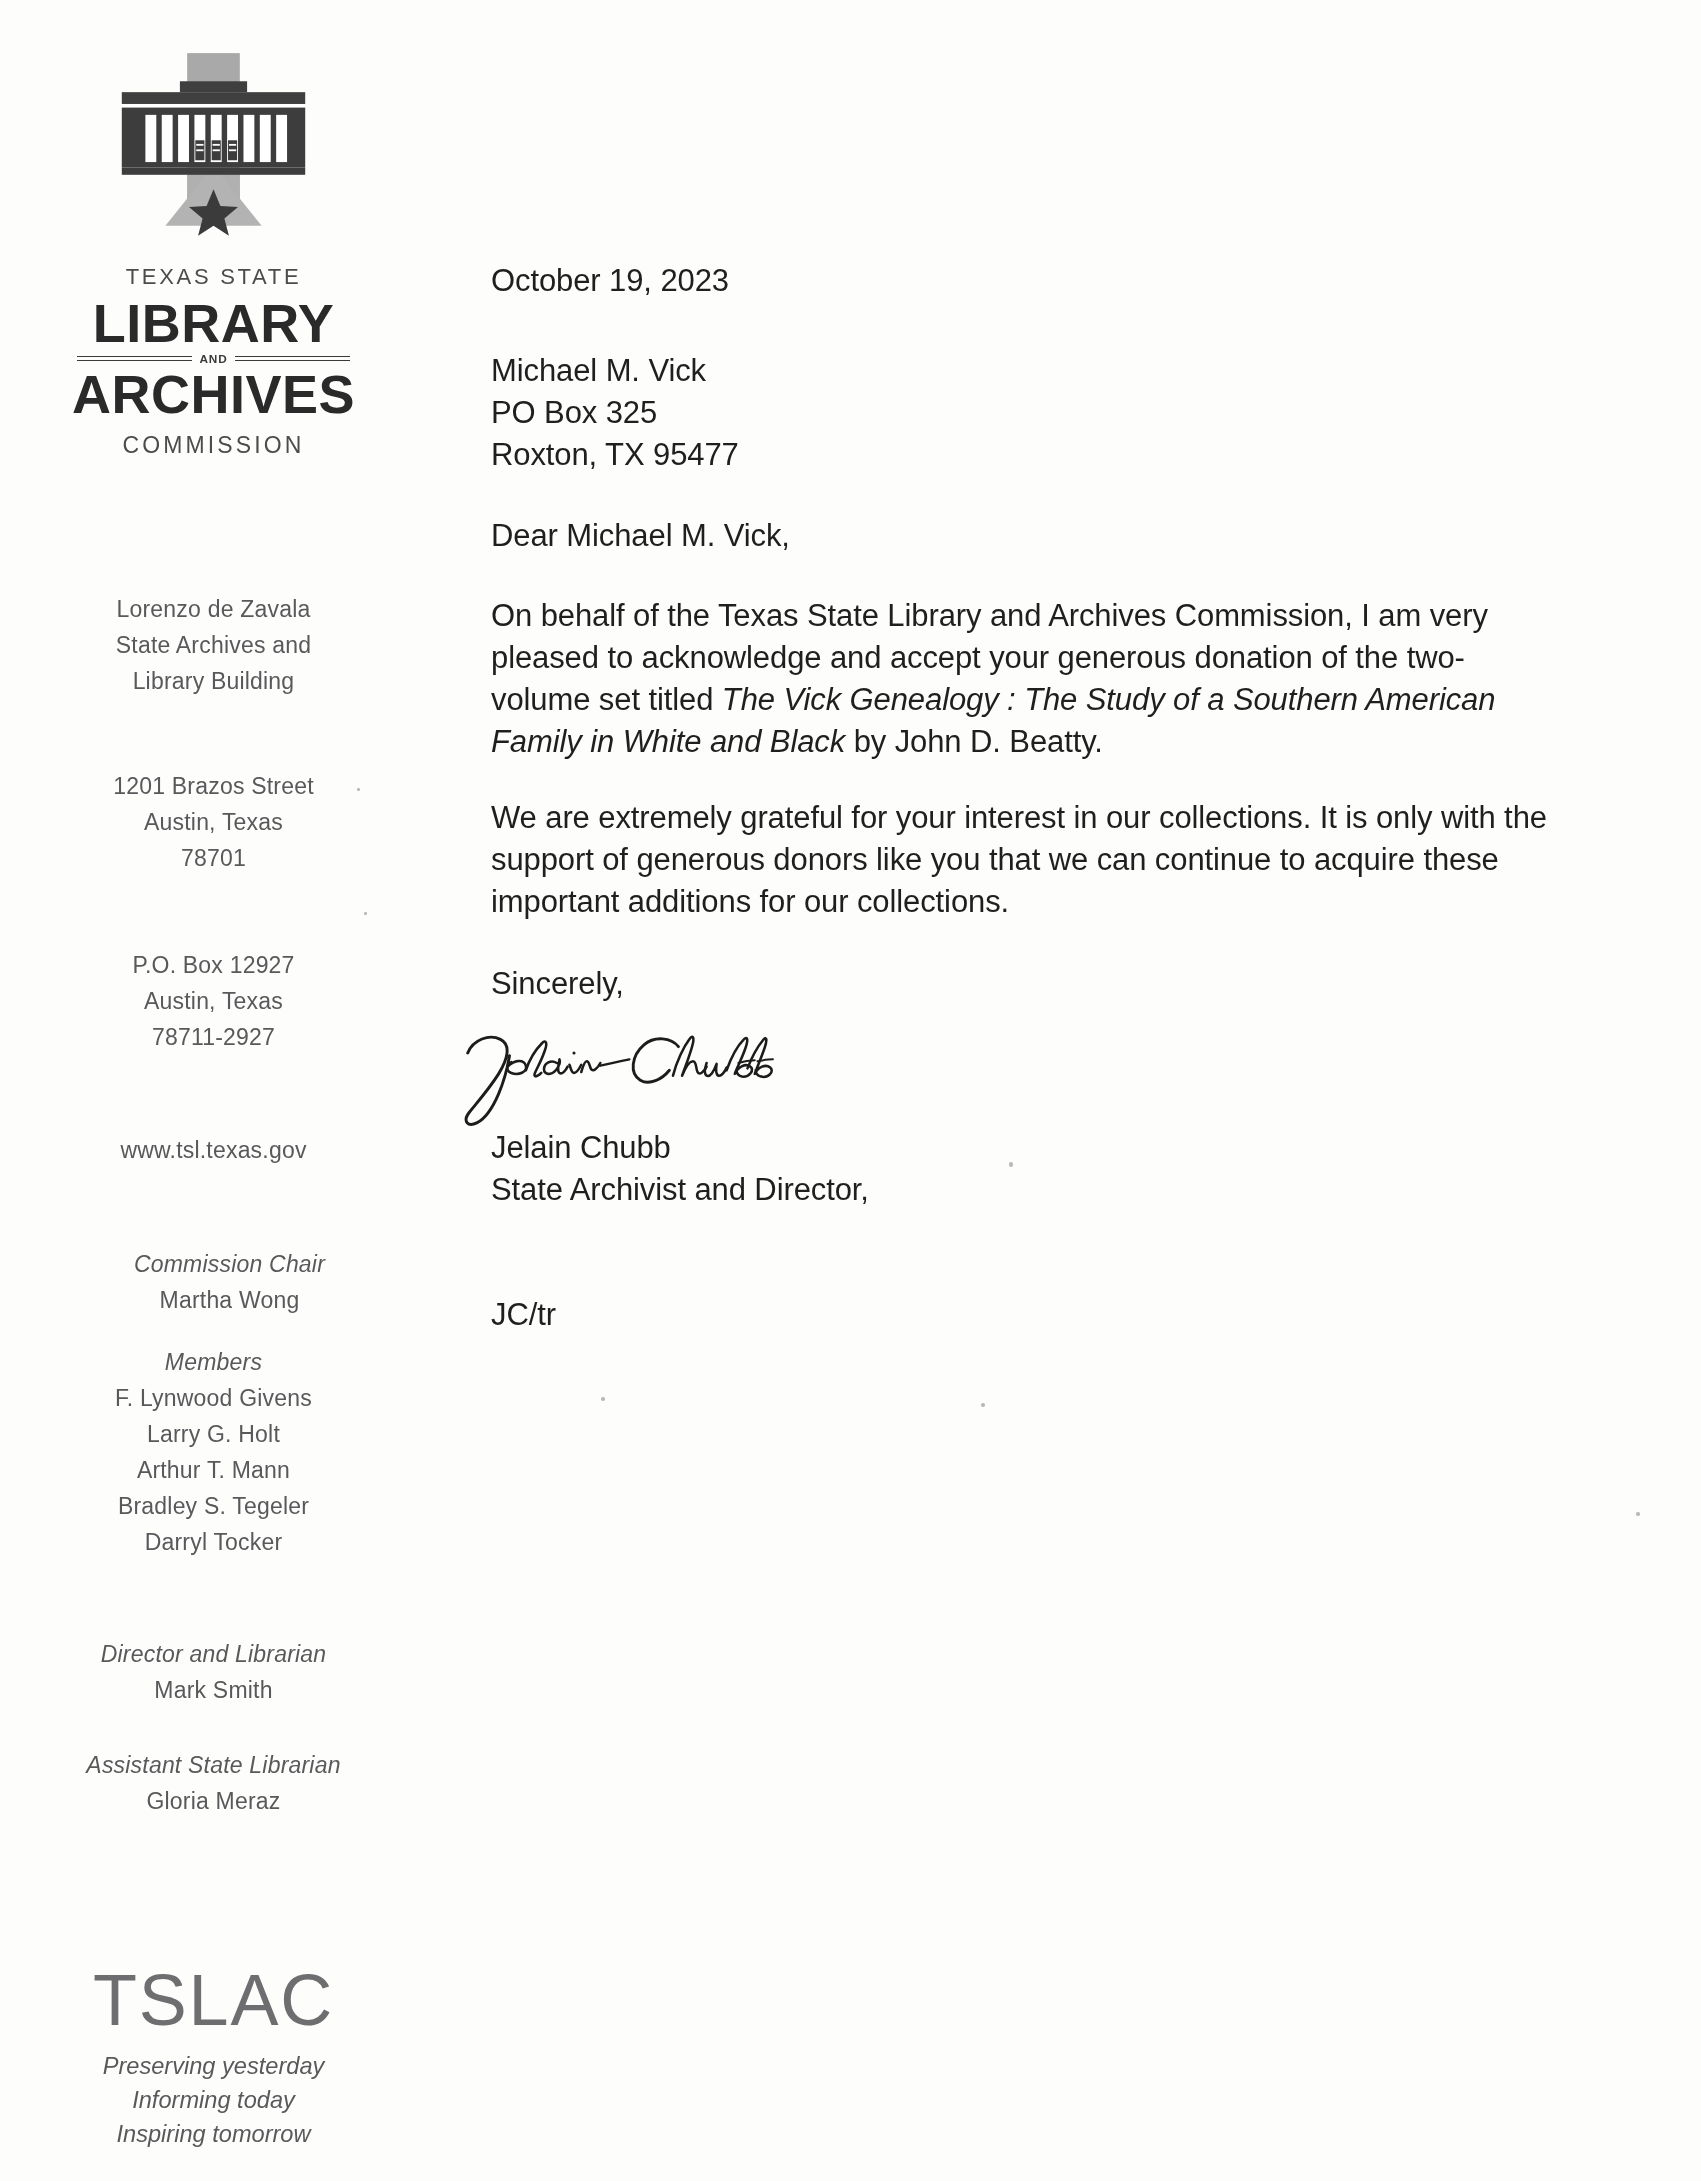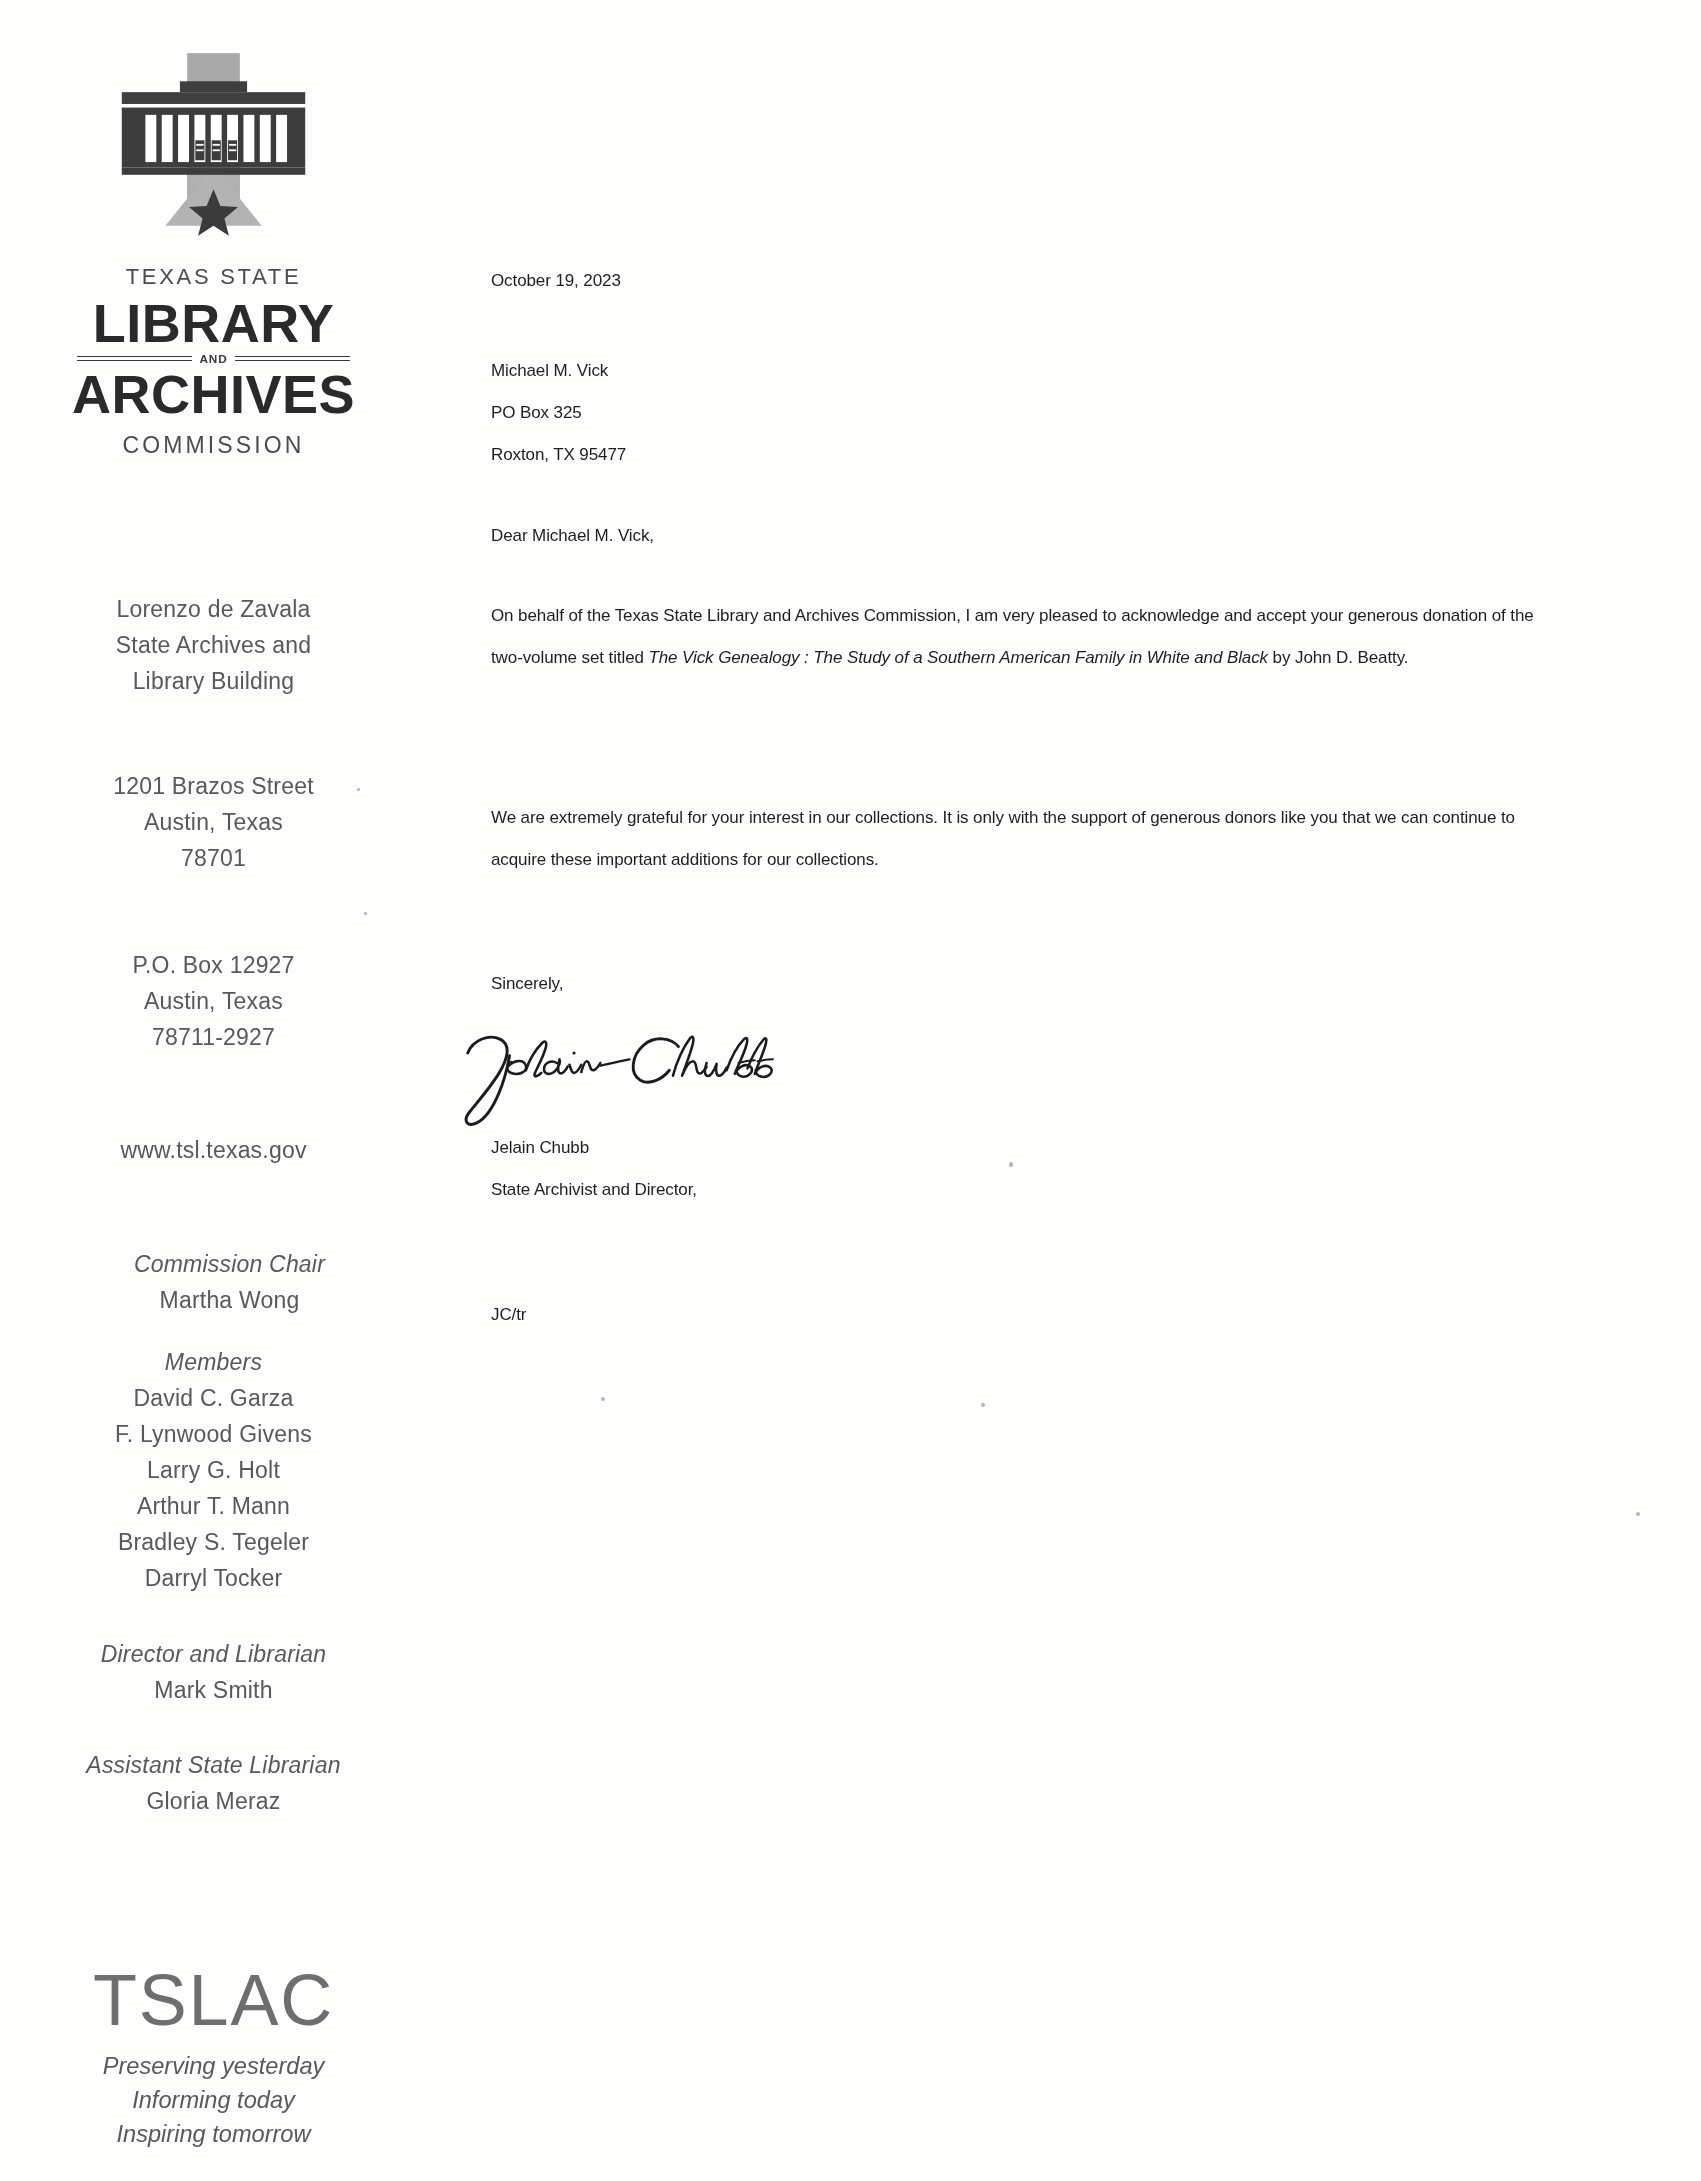--- a/index.html
+++ b/index.html
@@ -153,21 +153,21 @@
   #letter-body {
     position: absolute;
     left: 491px;
     top: 0;
     width: 1091px;
     font-family: "Liberation Sans", sans-serif;
     color: #1f1f1f;
   }
   .lb {
     position: absolute;
-    font-size: 17px;
+    font-size: 31px;
     line-height: 42px;
     letter-spacing: -0.1px;
   }
   #date-line   { top: 260px; }
   #address-blk { top: 350px; }
   #salutation  { top: 515px; }
   #para-1      { top: 595px; width: 1055px; }
   #para-2      { top: 797px; width: 1073px; }
   #closing     { top: 963px; }
   #signer-blk  { top: 1127px; }
@@ -283,21 +283,20 @@
       <span class="ln">www.tsl.texas.gov</span>
     </div>
 
     <div class="lh-block italic" id="block-chair">
       <span class="ttl">Commission Chair</span>
       <span class="ln">Martha Wong</span>
     </div>
 
     <div class="lh-block italic" id="block-members">
       <span class="ttl">Members</span>
-      <span class="ln">David C. Garza</span>
       <span class="ln">F. Lynwood Givens</span>
       <span class="ln">Larry G. Holt</span>
       <span class="ln">Arthur T. Mann</span>
       <span class="ln">Bradley S. Tegeler</span>
       <span class="ln">Darryl Tocker</span>
     </div>
 
     <div class="lh-block italic" id="block-director">
       <span class="ttl">Director and Librarian</span>
       <span class="ln">Mark Smith</span>

